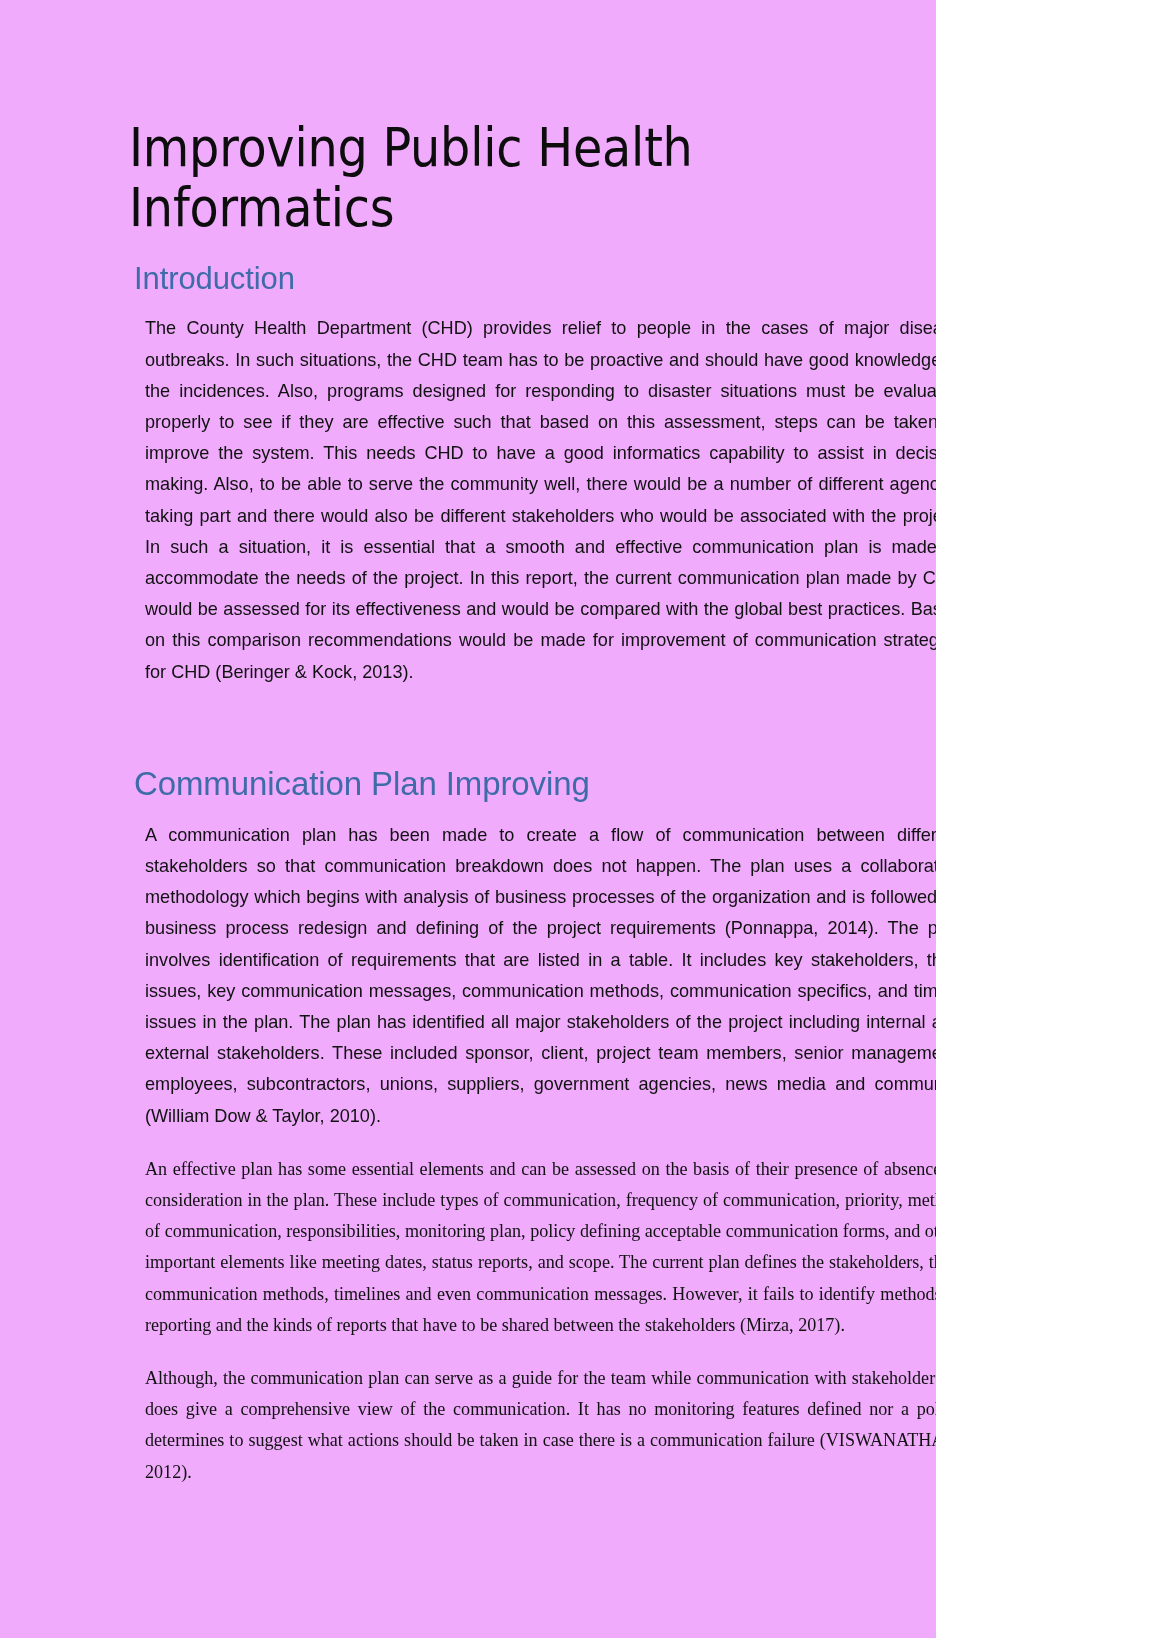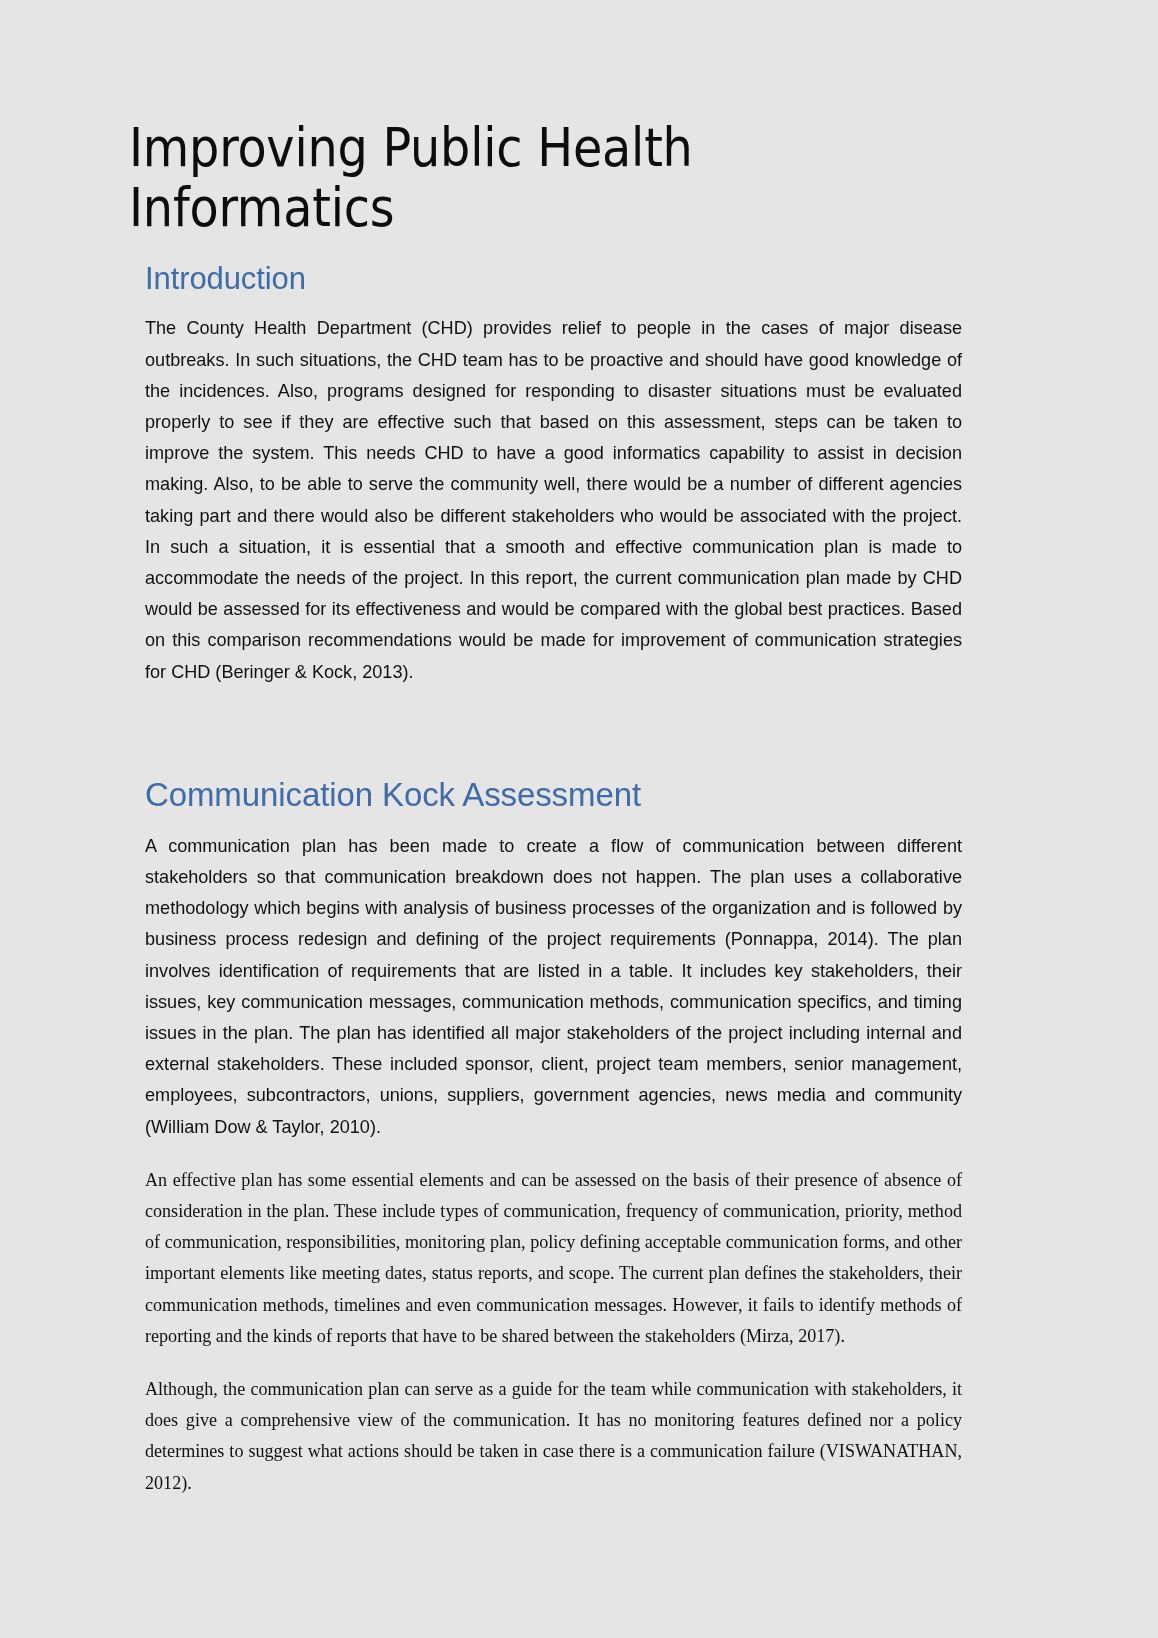--- a/index.html
+++ b/index.html
@@ -5,23 +5,23 @@
   html, body {
     margin: 0;
     padding: 0;
     background: #ffffff;
   }
   body {
     font-family: "Liberation Sans", sans-serif;
   }
   .page {
     position: relative;
-    width: 1158px;
+    width: 936px;
     height: 1638px;
-    background: #e5e5e5;
+    background: #f0abfc;
     box-sizing: border-box;
     overflow: hidden;
   }
   .content {
     position: absolute;
     left: 129px;
     top: 118px;
     width: 849px;
   }
   .doc-title {
@@ -32,21 +32,21 @@
     color: #0d0d0d;
     letter-spacing: -0.2px;
     margin: 0 0 22px 0;
     max-width: 640px;
     white-space: pre-line;
   }
   .heading {
     font-family: "Liberation Sans", sans-serif;
     font-weight: 400;
     color: #3f6ba8;
-    margin: 16px;
+    margin: 5px;
     letter-spacing: -0.1px;
   }
   .heading-1 {
     font-size: 31px;
     line-height: 1.18;
     margin-bottom: 7px;
   }
   .heading-2 {
     font-size: 33px;
     line-height: 1.18;
@@ -83,20 +83,20 @@
 Informatics</h1>
 
     <div class="section-block">
       <h2 class="heading heading-1">Introduction</h2>
       <p class="body-text">The County Health Department (CHD) provides relief to people in the cases of major disease outbreaks. In such situations, the CHD team has to be proactive and should have good knowledge of the incidences. Also, programs designed for responding to disaster situations must be evaluated properly to see if they are effective such that based on this assessment, steps can be taken to improve the system. This needs CHD to have a good informatics capability to assist in decision making. Also, to be able to serve the community well, there would be a number of different agencies taking part and there would also be different stakeholders who would be associated with the project. In such a situation, it is essential that a smooth and effective communication plan is made to accommodate the needs of the project. In this report, the current communication plan made by CHD would be assessed for its effectiveness and would be compared with the global best practices. Based on this comparison recommendations would be made for improvement of communication strategies for CHD (Beringer &amp; Kock, 2013).</p>
     </div>
 
     <div class="gap-after-intro"></div>
 
     <div class="section-block">
-      <h2 class="heading heading-2">Communication Kock Assessment</h2>
+      <h2 class="heading heading-2">Communication Plan Improving</h2>
       <p class="body-text">A communication plan has been made to create a flow of communication between different stakeholders so that communication breakdown does not happen. The plan uses a collaborative methodology which begins with analysis of business processes of the organization and is followed by business process redesign and defining of the project requirements (Ponnappa, 2014). The plan involves identification of requirements that are listed in a table. It includes key stakeholders, their issues, key communication messages, communication methods, communication specifics, and timing issues in the plan. The plan has identified all major stakeholders of the project including internal and external stakeholders. These included sponsor, client, project team members, senior management, employees, subcontractors, unions, suppliers, government agencies, news media and community (William Dow &amp; Taylor, 2010).</p>
       <p class="body-text">An effective plan has some essential elements and can be assessed on the basis of their presence of absence of consideration in the plan. These include types of communication, frequency of communication, priority, method of communication, responsibilities, monitoring plan, policy defining acceptable communication forms, and other important elements like meeting dates, status reports, and scope. The current plan defines the stakeholders, their communication methods, timelines and even communication messages. However, it fails to identify methods of reporting and the kinds of reports that have to be shared between the stakeholders (Mirza, 2017).</p>
       <p class="body-text">Although, the communication plan can serve as a guide for the team while communication with stakeholders, it does give a comprehensive view of the communication. It has no monitoring features defined nor a policy determines to suggest what actions should be taken in case there is a communication failure (VISWANATHAN, 2012).</p>
     </div>
 
   </div>
 </div>
 
 </body></html>

